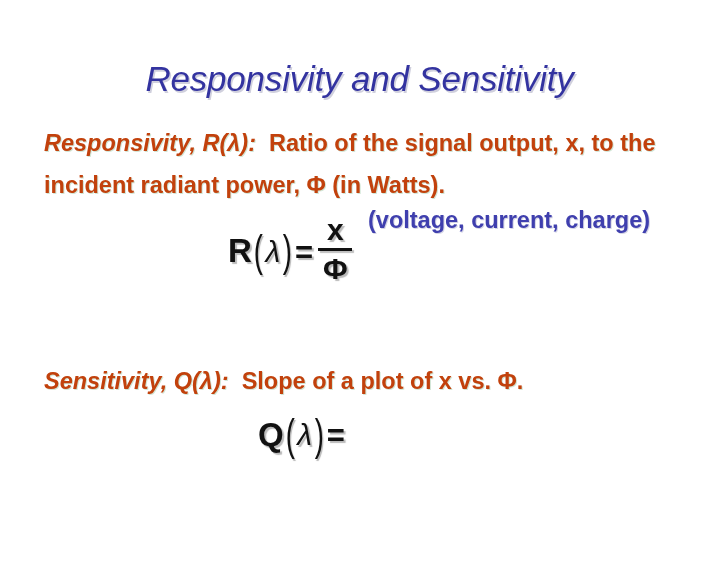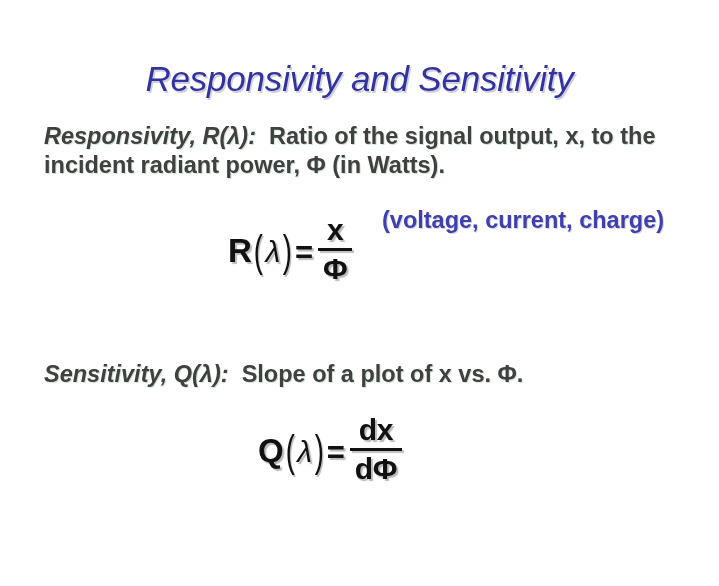--- a/index.html
+++ b/index.html
@@ -41,23 +41,23 @@
     color: #3333a0;
     text-shadow: 1.5px 1.5px 0 rgba(150,150,180,0.45);
     white-space: nowrap;
   }
 
   
   .green-block {
     position: absolute;
     font-family: "Liberation Sans", sans-serif;
     font-size: 23.5px;
-    line-height: 29px;
-    font-weight: bold;
-    color: #404040;
+    line-height: 42px;
+    font-weight: bold;
+    color: #c2410c;
     text-shadow: 1px 1px 0 rgba(140,190,150,0.40);
   }
   .green-block .ital {
     font-style: italic;
   }
   .green-block .upright {
     font-style: normal;
   }
   #responsivity-paragraph {
     left: 44px;
@@ -142,21 +142,21 @@
     top: 216px;
   }
   #equation-sensitivity {
     left: 258px;
     top: 416px;
   }
 
   
   .annotation {
     position: absolute;
-    left: 382px;
+    left: 368px;
     top: 207px;
     font-family: "Liberation Sans", sans-serif;
     font-size: 23.5px;
     font-weight: bold;
     font-style: normal;
     color: #3f3fae;
     text-shadow: 1px 1px 0 rgba(160,160,195,0.45);
     white-space: nowrap;
   }
 </style>
@@ -193,20 +193,15 @@
   </div>
 
   <div class="equation" id="equation-sensitivity">
     <span class="eq-lhs">
       <span>Q</span>
         <span class="paren">(</span>
         <span class="lam">λ</span>
         <span class="paren">)</span>
     </span>
     <span class="eqsign">=</span>
-    <span class="frac">
-      <span class="num">dx</span>
-      <span class="bar"></span>
-      <span class="den">dΦ</span>
-    </span>
   </div>
 
 </div>
 
 </body></html>

